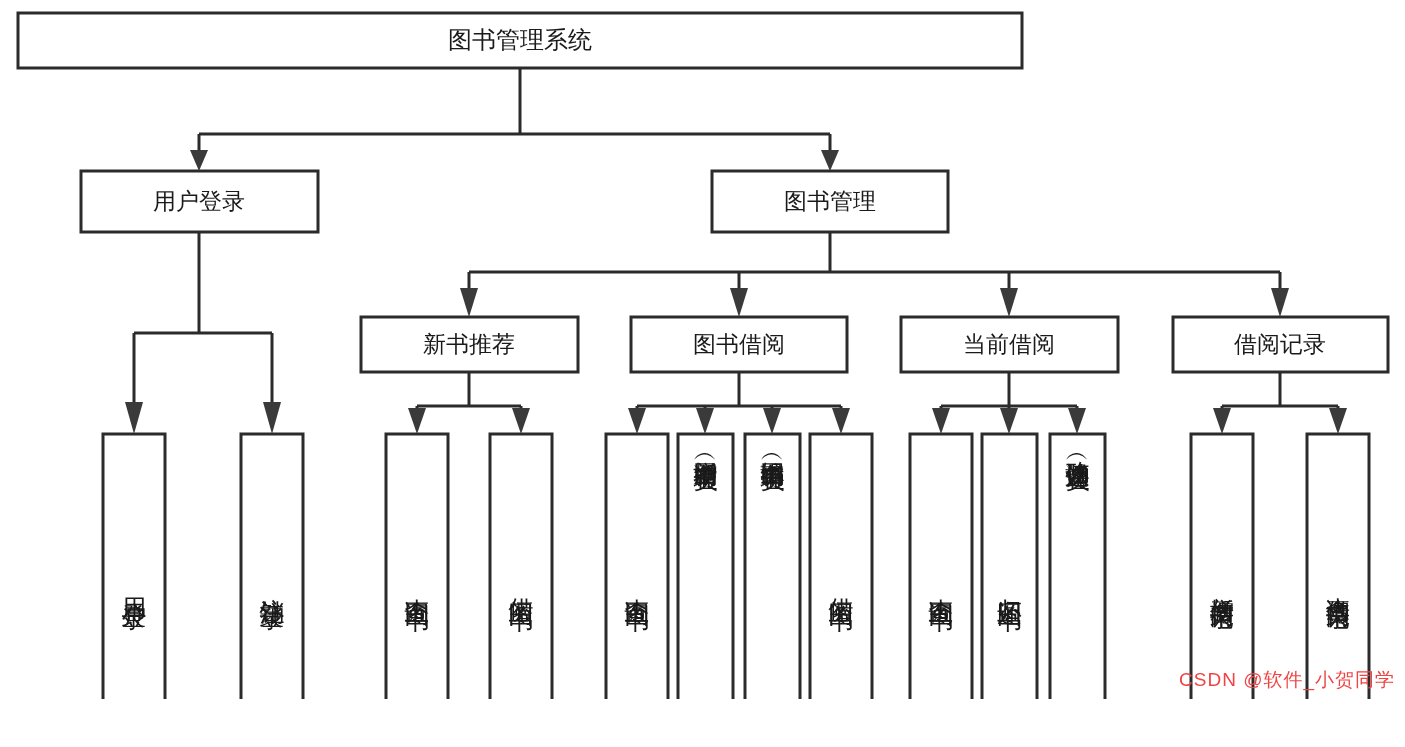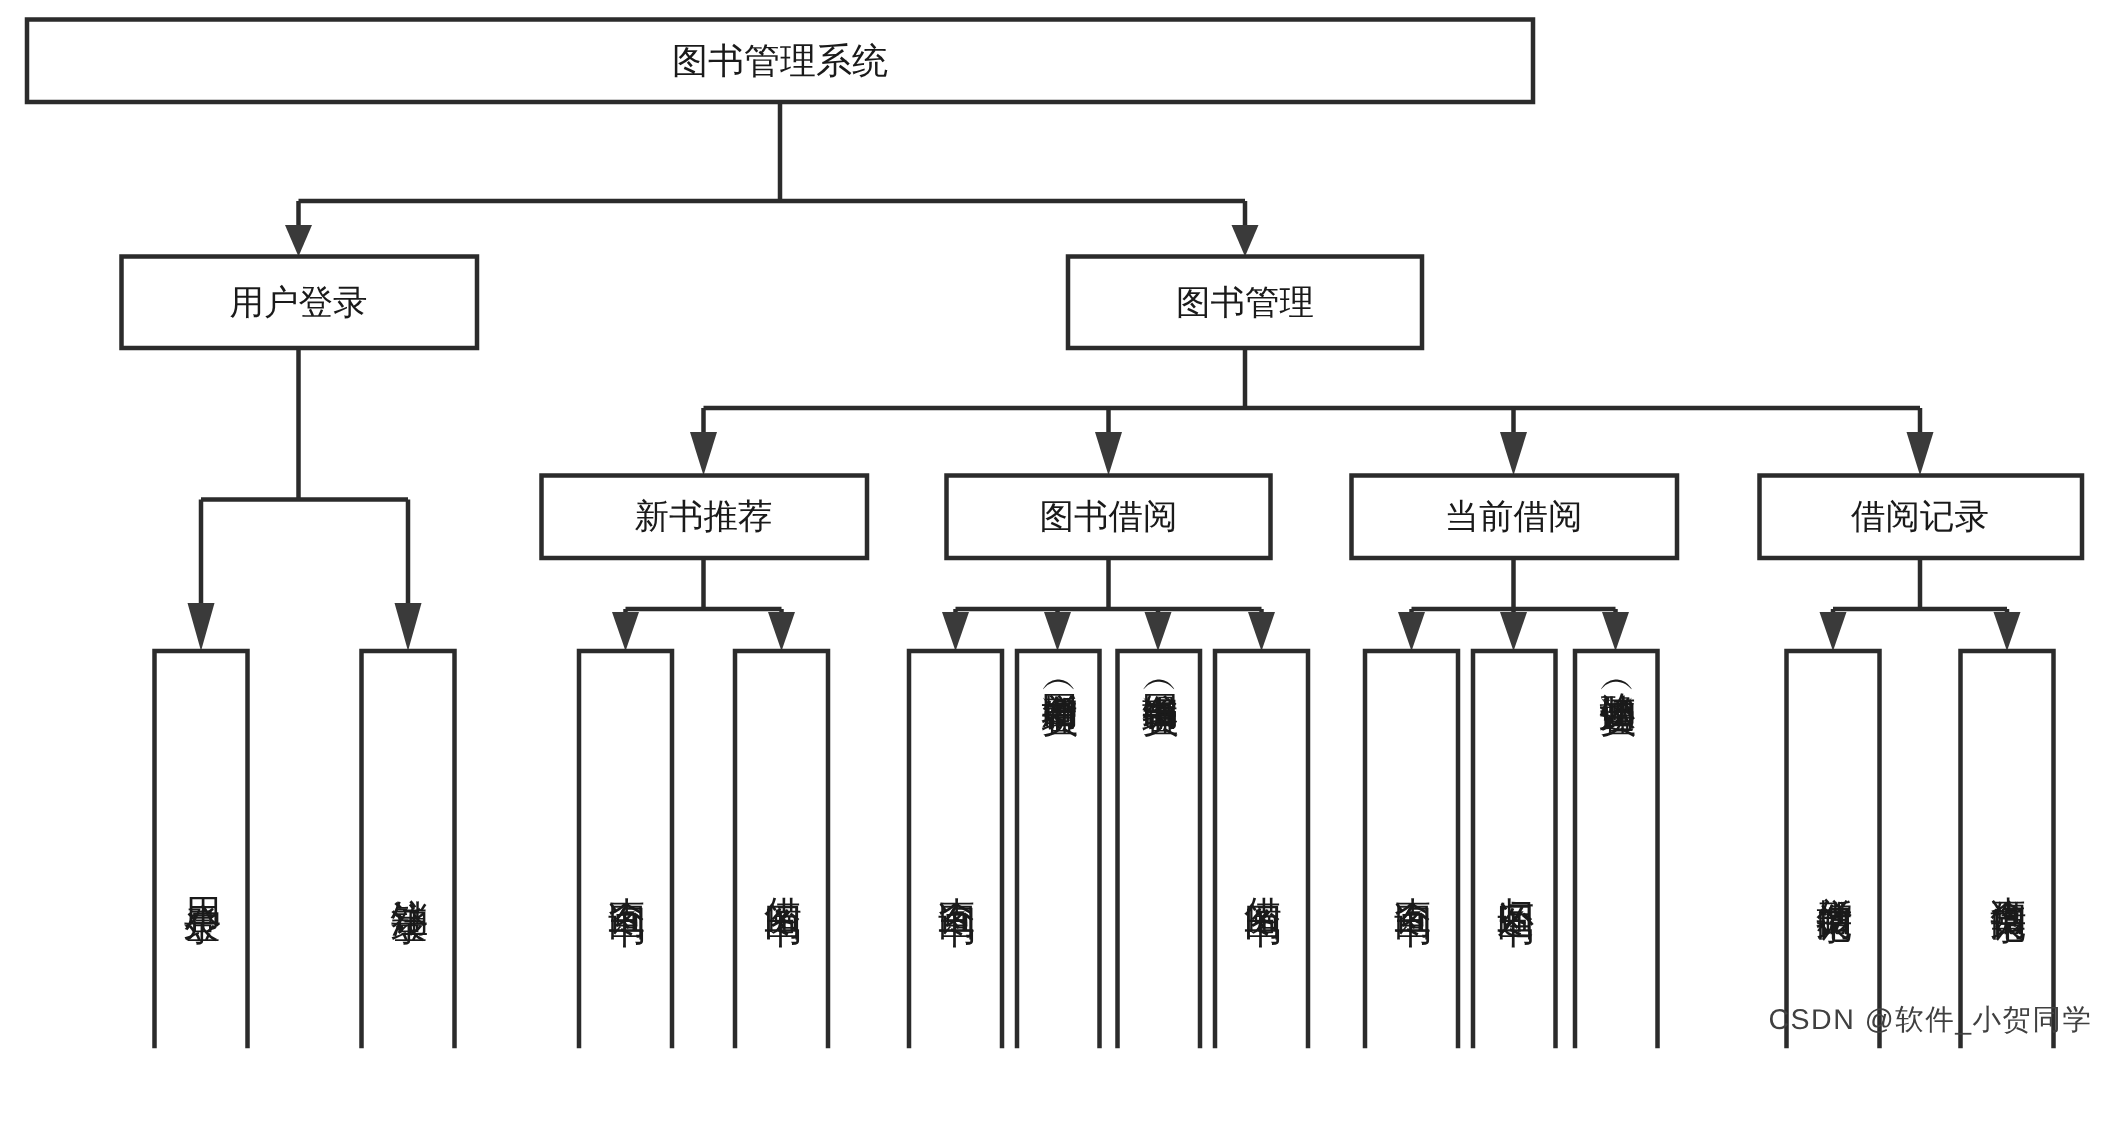--- a/index.html
+++ b/index.html
@@ -68,21 +68,21 @@
     letter-spacing: 3px;
     color: #1a1a1a;
     white-space: nowrap;
   }
   .watermark {
     position: absolute;
     right: 10px;
     bottom: 6px;
     font-family: "Liberation Sans", "DejaVu Sans", sans-serif;
     font-size: 19px;
-    color: #404040;
+    color: #ef4444;
     letter-spacing: 1px;
     user-select: none;
     margin-left: 16px;
   }
 </style>
 </head>
 <body>
 
 <div id="diagram-root">
 

